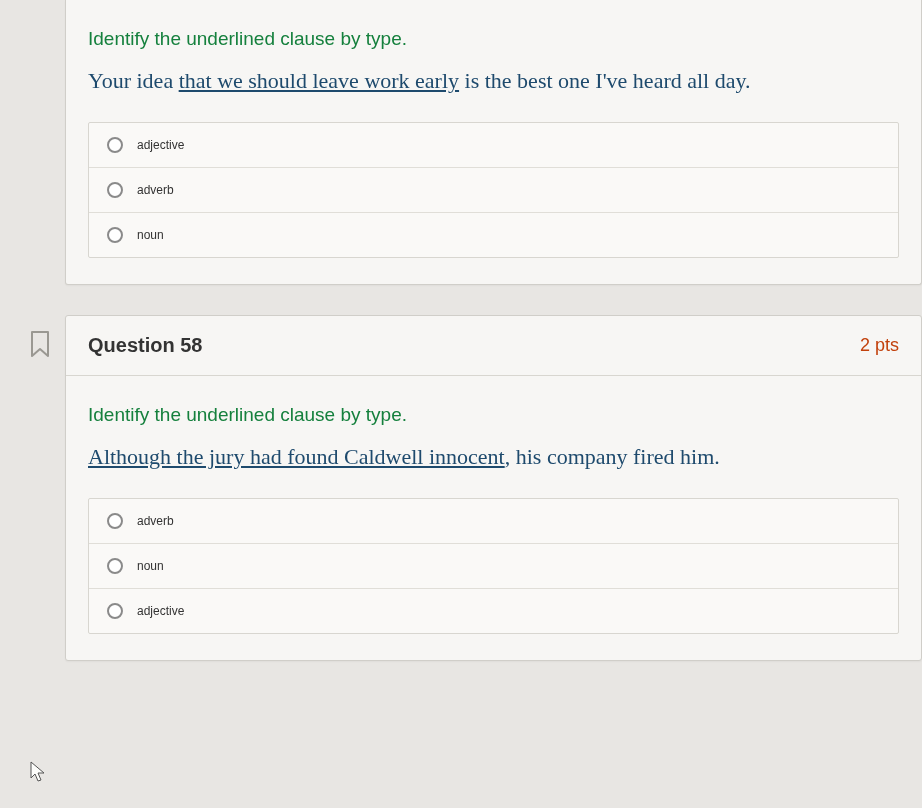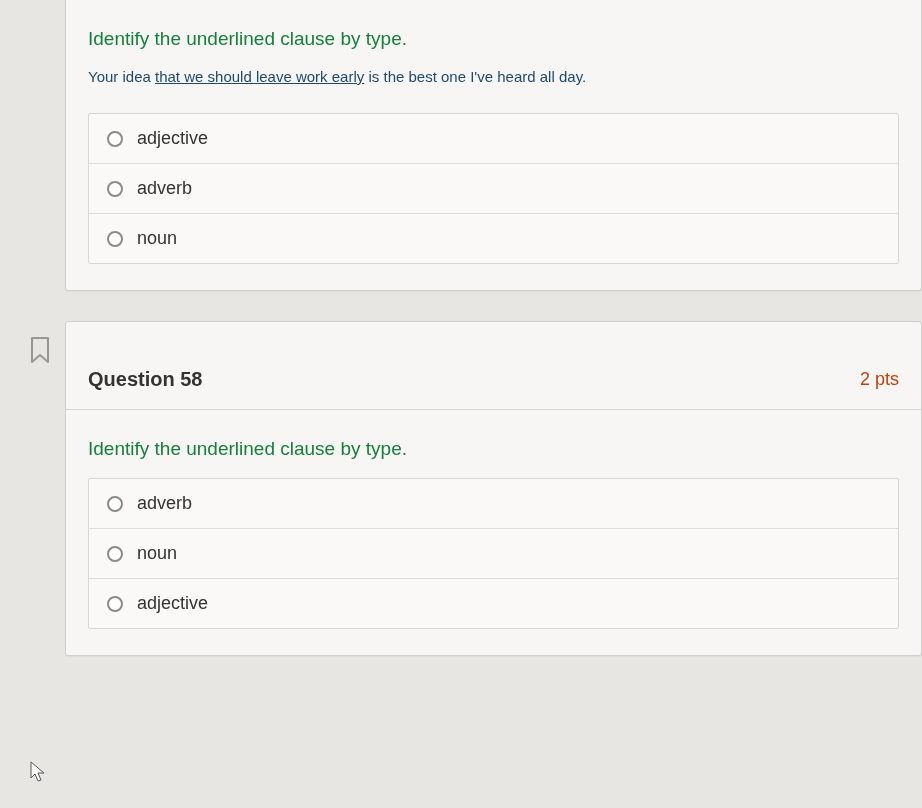--- a/index.html
+++ b/index.html
@@ -20,43 +20,43 @@
     border-radius: 3px;
     margin: 20px 0 30px 55px;
     box-shadow: 0 1px 2px rgba(0,0,0,0.04);
   }
   .q-header {
     display: flex;
     justify-content: space-between;
     align-items: center;
     padding: 18px 22px;
     border-bottom: 1px solid #d8d6d0;
-    margin-top: 28px;
   }
   .q-title {
     font-size: 20px;
     font-weight: 600;
     color: #333;
   }
   .q-pts {
     font-size: 18px;
     color: #c2410c;
   }
   .q-body {
     padding: 28px 22px 8px 22px;
   }
   .prompt {
     font-size: 19px;
     color: #15803d;
     margin-bottom: 18px;
   }
   .sentence {
-    font-size: 15px;
+    font-size: 22px;
     color: #1e4a6d;
     margin-bottom: 28px;
+    font-family: Liberation Serif, serif;
   }
   .underlined {
     text-decoration: underline;
   }
   .answers {
     border: 1px solid #d8d6d0;
     border-radius: 2px;
     margin: 0 0 18px 0;
     background: #faf9f7;
   }
@@ -71,21 +71,21 @@
   .radio {
     width: 16px;
     height: 16px;
     border: 2px solid #8a8a8a;
     border-radius: 50%;
     margin-right: 14px;
     flex-shrink: 0;
     background: #fff;
   }
   .answer-label {
-    font-size: 18px;
+    font-size: 12px;
     color: #333;
   }
   .flag-wrap {
     position: relative;
   }
   .flag {
     position: absolute;
     left: 18px;
     top: 15px;
   }
@@ -135,20 +135,23 @@
         <path d="M4 2 L20 2 L20 26 L12 19 L4 26 Z" fill="none" stroke="#9a9892" stroke-width="2" stroke-linejoin="round"></path>
       </svg>
     </span>
     <div class="question-card">
       <div class="q-header">
         <span class="q-title">Question 58</span>
         <span class="q-pts">2 pts</span>
       </div>
       <div class="q-body">
         <p class="prompt">Identify the underlined clause by type.</p>
+        <p class="sentence">
+          <span class="underlined">Although the jury had found Caldwell innocent</span><span>, his company fired him.</span>
+        </p>
         <div class="answers">
           <div class="answer-row">
             <span class="radio"></span>
             <span class="answer-label">adverb</span>
           </div>
           <div class="answer-row">
             <span class="radio"></span>
             <span class="answer-label">noun</span>
           </div>
           <div class="answer-row">

